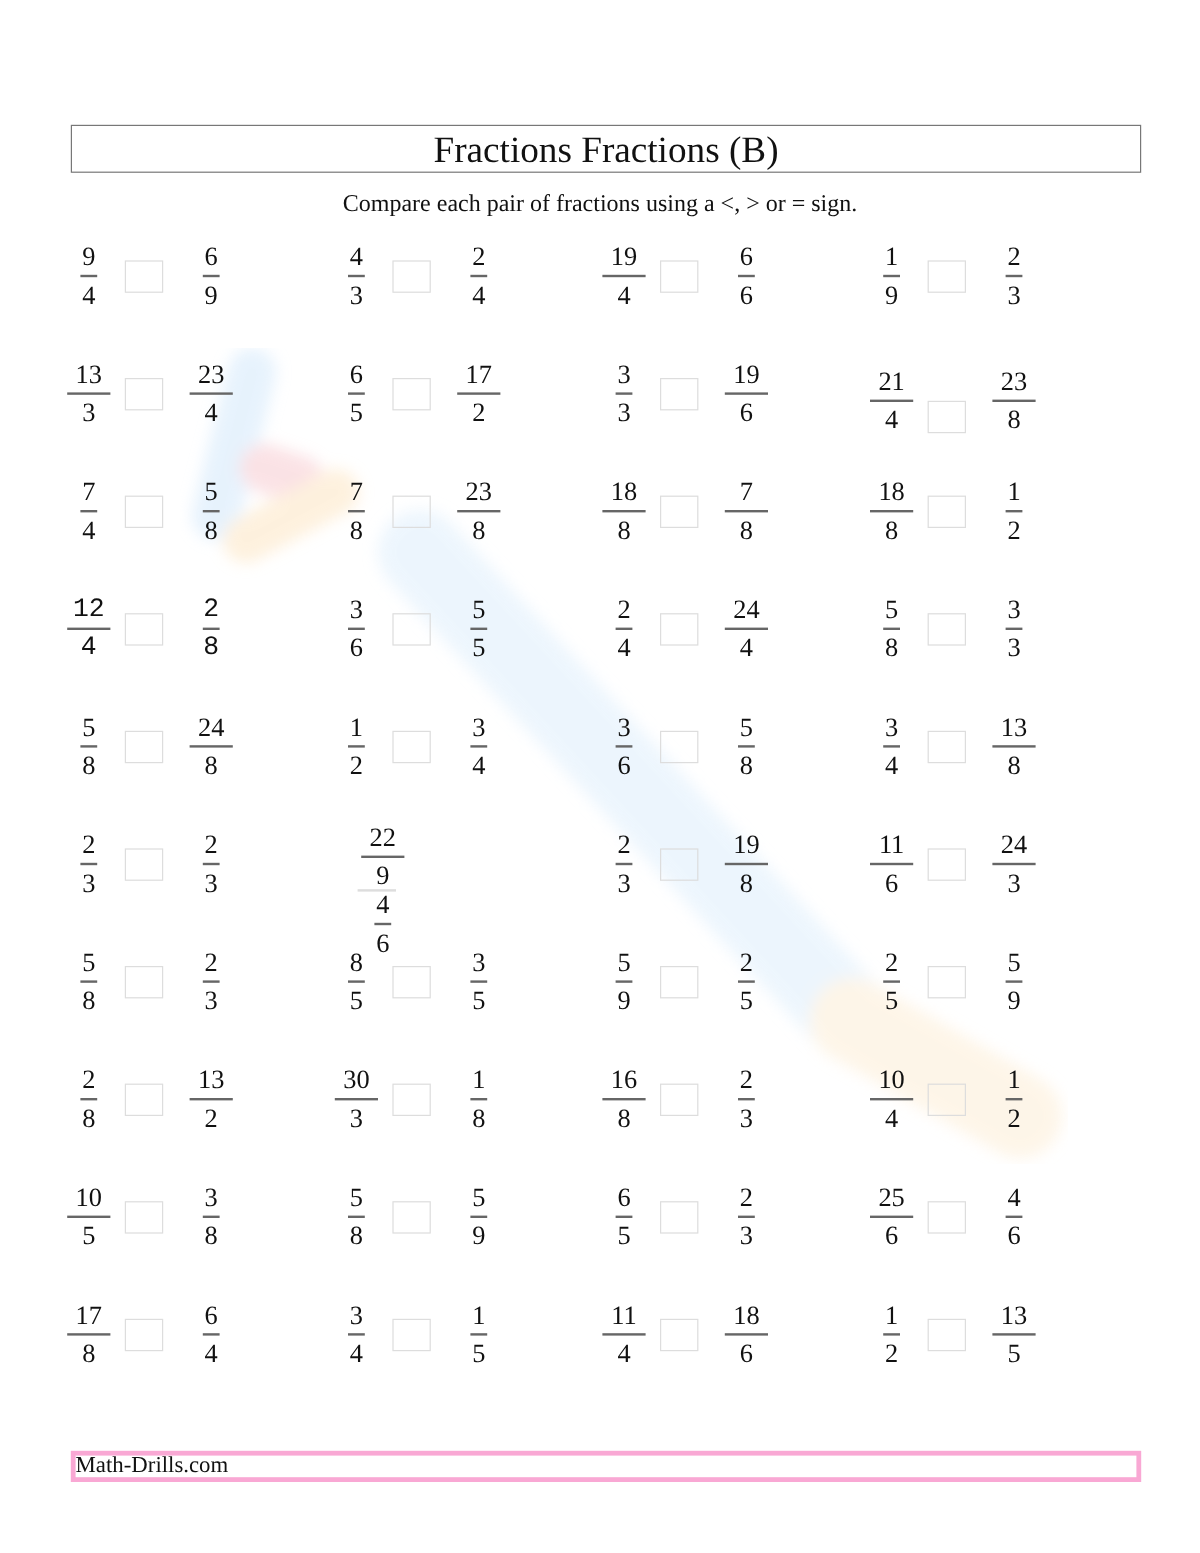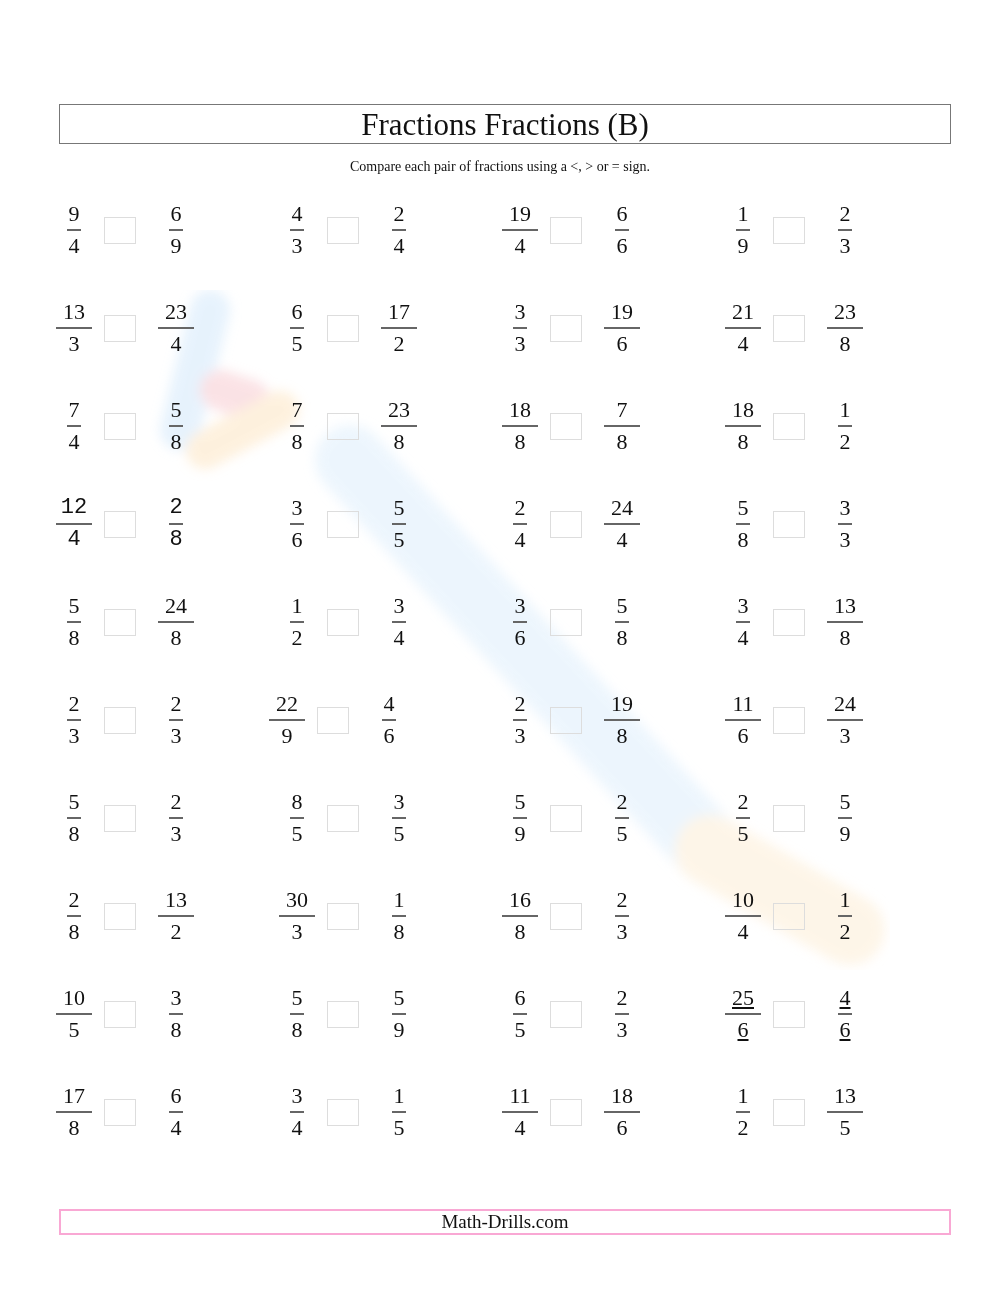--- a/index.html
+++ b/index.html
@@ -8,26 +8,26 @@
     font-family: "Liberation Serif", "DejaVu Serif", serif; color: #111;
   }
   .title-box {
     position: absolute; left: 59px; top: 104px; width: 892px; height: 40px;
     border: 1px solid #777; box-sizing: border-box;
     display: flex; align-items: center; justify-content: center;
     font-size: 31px; line-height: 1;
   }
   .instructions {
     position: absolute; left: 0; top: 159px; width: 1000px; text-align: center;
-    font-size: 14px;
+    font-size: 20px;
   }
   .footer-box {
     position: absolute; left: 59px; top: 1209px; width: 892px; height: 26px;
-    border: 2px solid #f9a8d4; box-sizing: border-box;
-    display: flex; align-items: center; justify-content: center;
+    border: 4px solid #f9a8d4; box-sizing: border-box;
+    display: flex; align-items: center; 
     font-size: 19px;
   }
   .watermark {
     position: absolute; left: 150px; top: 290px; width: 740px; height: 680px;
     pointer-events: none; opacity: 0.5;
   }
   .grid { position: absolute; left: 0; top: 0; width: 1000px; height: 1294px; }
   .problem { position: absolute; display: flex; align-items: center; height: 66px; }
   .frac {
     display: inline-flex; flex-direction: column; align-items: center;
@@ -151,21 +151,21 @@
         <span class="bar"></span>
         <span class="den">3</span>
       </div>
       <div class="answer-box"></div>
       <div class="frac">
         <span class="num">19</span>
         <span class="bar"></span>
         <span class="den">6</span>
       </div>
     </div>
-    <div class="problem" style="left: 725px; top: 295px;">
+    <div class="problem" style="left: 725px; top: 295px; align-items: flex-end;">
       <div class="frac">
         <span class="num">21</span>
         <span class="bar"></span>
         <span class="den">4</span>
       </div>
       <div class="answer-box"></div>
       <div class="frac">
         <span class="num">23</span>
         <span class="bar"></span>
         <span class="den">8</span>
@@ -333,21 +333,21 @@
         <span class="bar"></span>
         <span class="den">3</span>
       </div>
       <div class="answer-box"></div>
       <div class="frac narrow">
         <span class="num">2</span>
         <span class="bar"></span>
         <span class="den">3</span>
       </div>
     </div>
-    <div class="problem" style="left: 269px; top: 687px;">
+    <div class="problem" style="left: 286px; top: 687px; flex-direction: column;">
       <div class="frac">
         <span class="num">22</span>
         <span class="bar"></span>
         <span class="den">9</span>
       </div>
       <div class="answer-box"></div>
       <div class="frac narrow">
         <span class="num">4</span>
         <span class="bar"></span>
         <span class="den">6</span>
@@ -515,21 +515,21 @@
         <span class="bar"></span>
         <span class="den">5</span>
       </div>
       <div class="answer-box"></div>
       <div class="frac narrow">
         <span class="num">2</span>
         <span class="bar"></span>
         <span class="den">3</span>
       </div>
     </div>
-    <div class="problem" style="left: 725px; top: 981px; text-decoration: underline;">
+    <div class="problem" style="left: 725px; top: 981px;">
       <div class="frac">
         <span class="num">25</span>
         <span class="bar"></span>
         <span class="den">6</span>
       </div>
       <div class="answer-box"></div>
       <div class="frac narrow">
         <span class="num">4</span>
         <span class="bar"></span>
         <span class="den">6</span>

